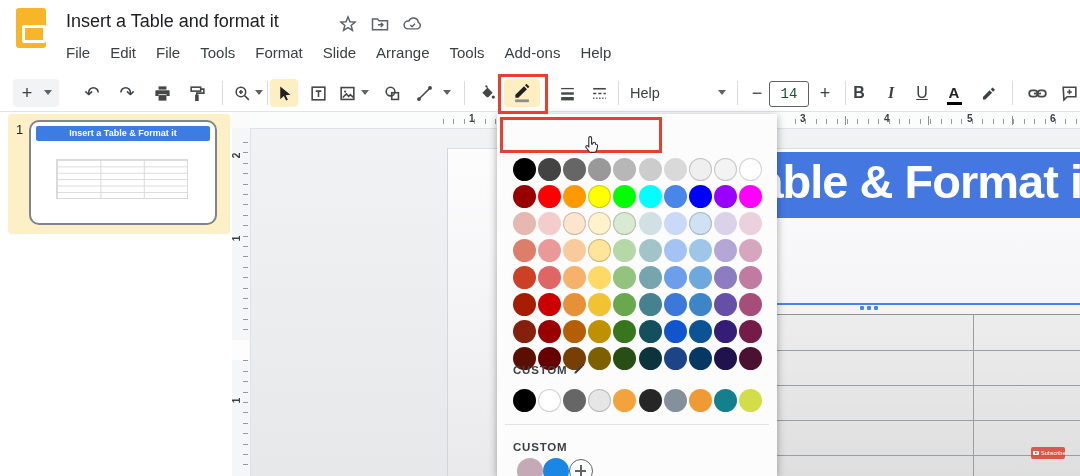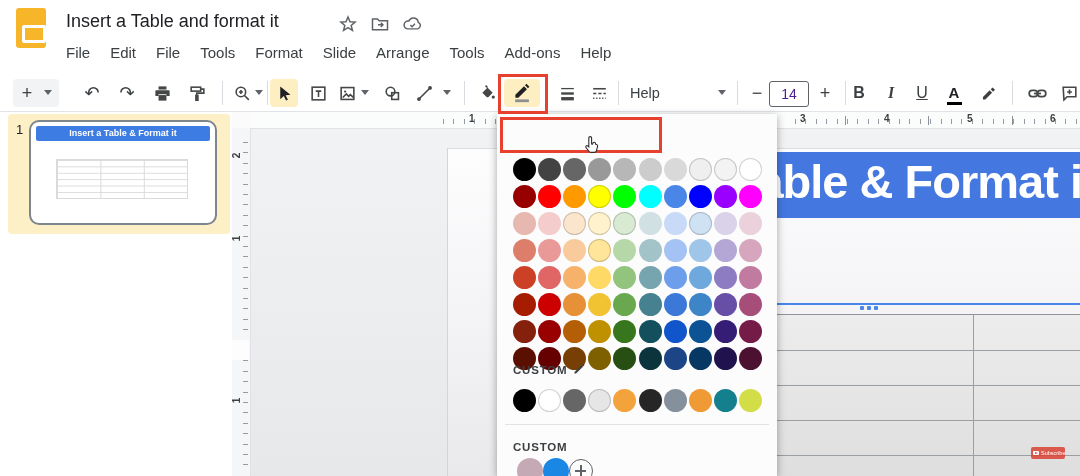--- a/index.html
+++ b/index.html
@@ -18,21 +18,21 @@
   .toolbar{left:0;top:76px;width:1080px;height:35px;background:#fff;border-bottom:1px solid #e0e3e7;}
   .t-ic{position:absolute;top:4px;width:26px;height:26px;display:flex;align-items:center;justify-content:center;}
   .t-div{position:absolute;top:5px;width:1px;height:24px;background:#d8dbdf;}
   .pill{position:absolute;top:3px;height:28px;border-radius:4px;background:#f1f3f4;}
   .pill.yellow{background:#feefc3;}
   .caret{position:absolute;top:14px;width:0;height:0;border-left:4px solid transparent;border-right:4px solid transparent;border-top:5px solid #5f6368;}
   .glyph{font-size:18px;color:#3c4043;}
   .fmt{font-size:16px;color:#3c4043;font-weight:bold;}
   .fontname{position:absolute;left:630px;top:9px;font-size:14.5px;color:#3c4043;}
   .sizebox{position:absolute;left:769px;top:5px;width:38px;height:24px;border:1.5px solid #5f6368;border-radius:3px;
-           display:flex;align-items:center;justify-content:center;font-size:14px;color:#4c1d95;}
+           display:flex;align-items:center;justify-content:center;font-size:14px;color:#14532d;font-family:Liberation Mono, monospace;}
   
   .filmstrip{left:0;top:112px;width:232px;height:364px;background:#fff;border-right:1px solid #e4e6e8;}
   .slide-num{position:absolute;left:16px;top:10px;font-size:13px;color:#202124;}
   .thumb-sel{position:absolute;left:8px;top:2px;width:222px;height:120px;background:#fdf0c6;border-radius:4px;}
   .thumb{position:absolute;left:29px;top:8px;width:184px;height:101px;background:#fff;border:2.5px solid #7e858c;border-radius:10px;}
   .thumb-title{position:absolute;left:5px;top:4px;right:5px;height:15px;background:#3d7ce2;border-radius:2px;
                color:#fff;font-size:9px;font-weight:bold;text-align:center;line-height:15px;white-space:nowrap;overflow:hidden;}
   .thumb-table{position:absolute;left:25px;top:37px;width:130px;height:38px;border:1px solid #d9dadb;
      background-image:linear-gradient(#d9dadb 1px,transparent 1px),linear-gradient(90deg,#d9dadb 1px,transparent 1px);
      background-size:100% 6.4px,43.4px 100%;}

